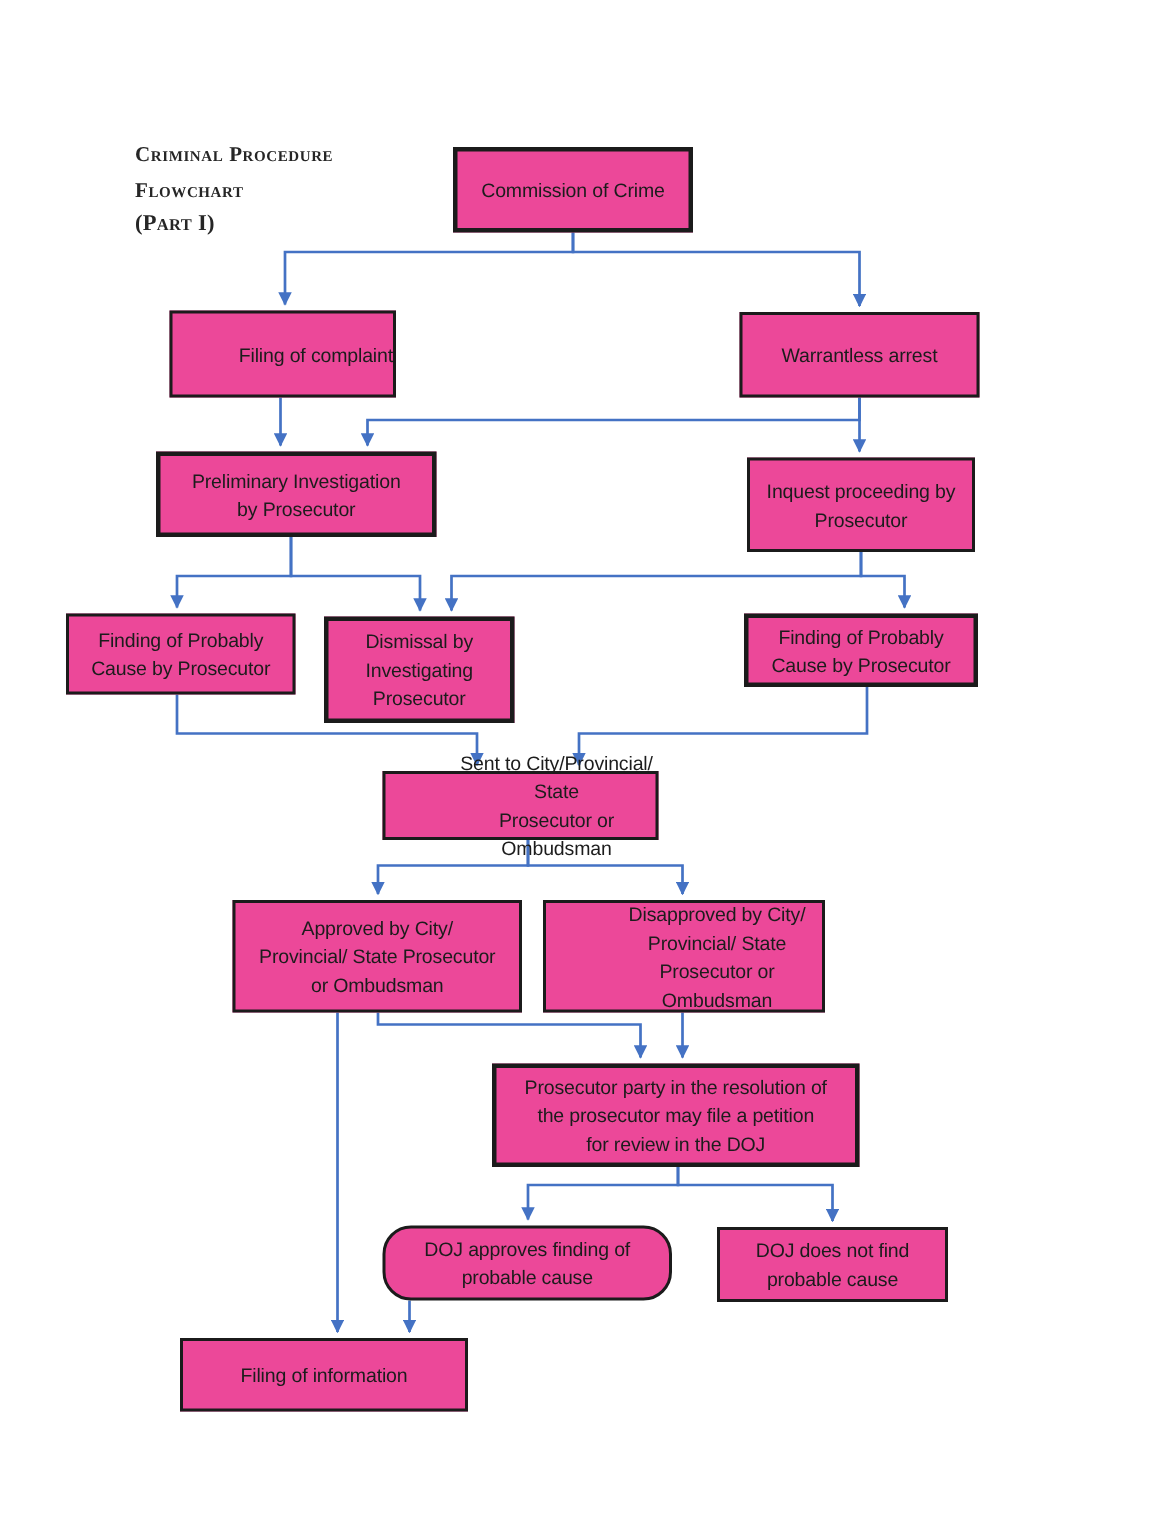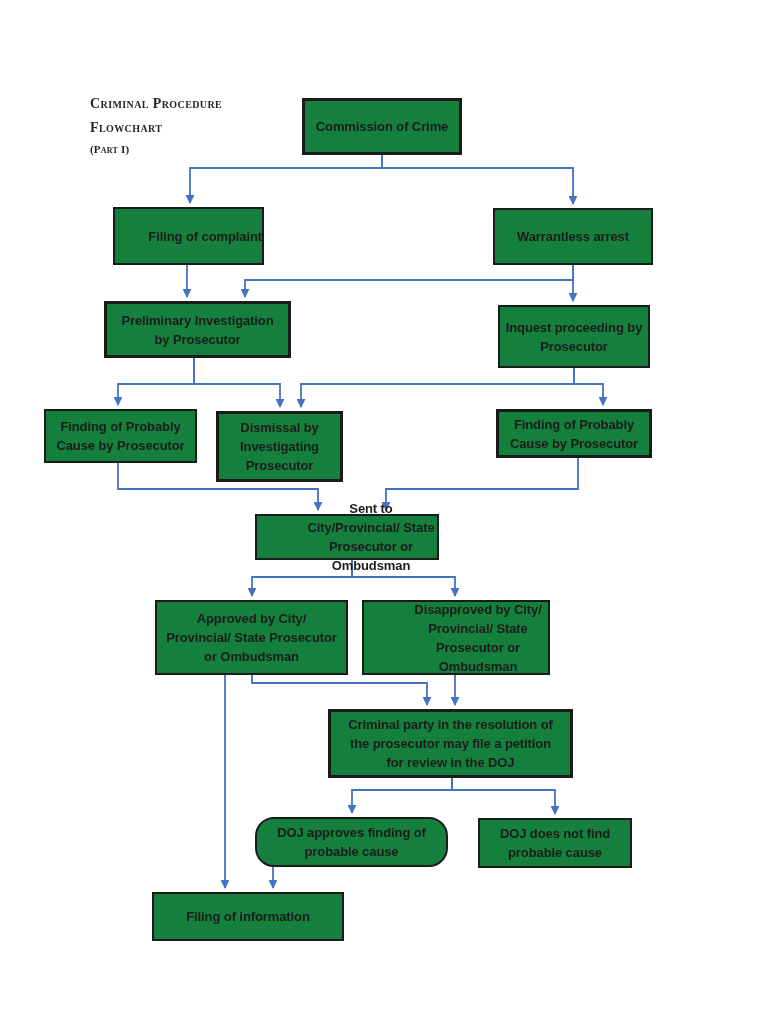--- a/index.html
+++ b/index.html
@@ -11,34 +11,34 @@
   
   #title{
     position:absolute;left:90px;top:92px;color:var(--title,#262626);
     font-family:"Liberation Serif","DejaVu Serif",serif;
   }
   .title-big{
     font-variant:small-caps;font-size:14px;line-height:24px;
     letter-spacing:0.4px;font-weight:600;
   }
   .title-small{
-    font-variant:small-caps;font-size:11px;line-height:17px;
+    font-variant:small-caps;font-size:15px;line-height:17px;
     letter-spacing:0.2px;font-weight:600;margin-top:1px;
   }
   
   #edges{position:absolute;left:0;top:0;z-index:1;}
   #edges polyline{fill:none;stroke:var(--line,#4472C4);stroke-width:1.8;stroke-linejoin:miter;}
   #arrowhead path{fill:var(--line,#4472C4);}
   
   .node{
-    position:absolute;z-index:2;background:#15803d;
+    position:absolute;z-index:2;background:#ec4899;
     border:2px solid var(--border,#1b1b1b);
     display:flex;flex-direction:column;justify-content:center;align-items:center;
     text-align:center;color:var(--text,#1c1c1c);
-    font-size:13px;font-weight:700;line-height:19px;letter-spacing:-0.1px;
+    font-size:13px;font-weight:400;line-height:19px;letter-spacing:-0.1px;
     box-sizing:border-box;
   }
   .node.heavy{border-width:3px;}
 </style>
 </head>
 <body>
 
 <div id="canvas">
 
   <div id="title">
@@ -113,30 +113,30 @@
         <div>Approved by City/</div>
         <div>Provincial/ State Prosecutor</div>
         <div>or Ombudsman</div>
       </div>
       <div class="node" style="left: 362px; top: 600px; width: 188px; height: 75px; padding-left: 44px;">
         <div>Disapproved by City/</div>
         <div>Provincial/ State</div>
         <div>Prosecutor or Ombudsman</div>
       </div>
       <div class="node heavy" style="left: 328px; top: 709px; width: 245px; height: 69px;">
-        <div>Criminal party in the resolution of</div>
+        <div>Prosecutor party in the resolution of</div>
         <div>the prosecutor may file a petition</div>
         <div>for review in the DOJ</div>
       </div>
       <div class="node" style="left: 255px; top: 817px; width: 193px; height: 50px; border-radius: 19px;">
         <div>DOJ approves finding of</div>
         <div>probable cause</div>
       </div>
       <div class="node" style="left: 478px; top: 818px; width: 154px; height: 50px;">
         <div>DOJ does not find</div>
         <div>probable cause</div>
       </div>
-      <div class="node" style="left: 120px; top: 892px; width: 192px; height: 49px; margin-left: 32px;">
+      <div class="node" style="left: 120px; top: 892px; width: 192px; height: 49px;">
         <div>Filing of information</div>
       </div>
     </div>
 
 </div>
 
 </body></html>

